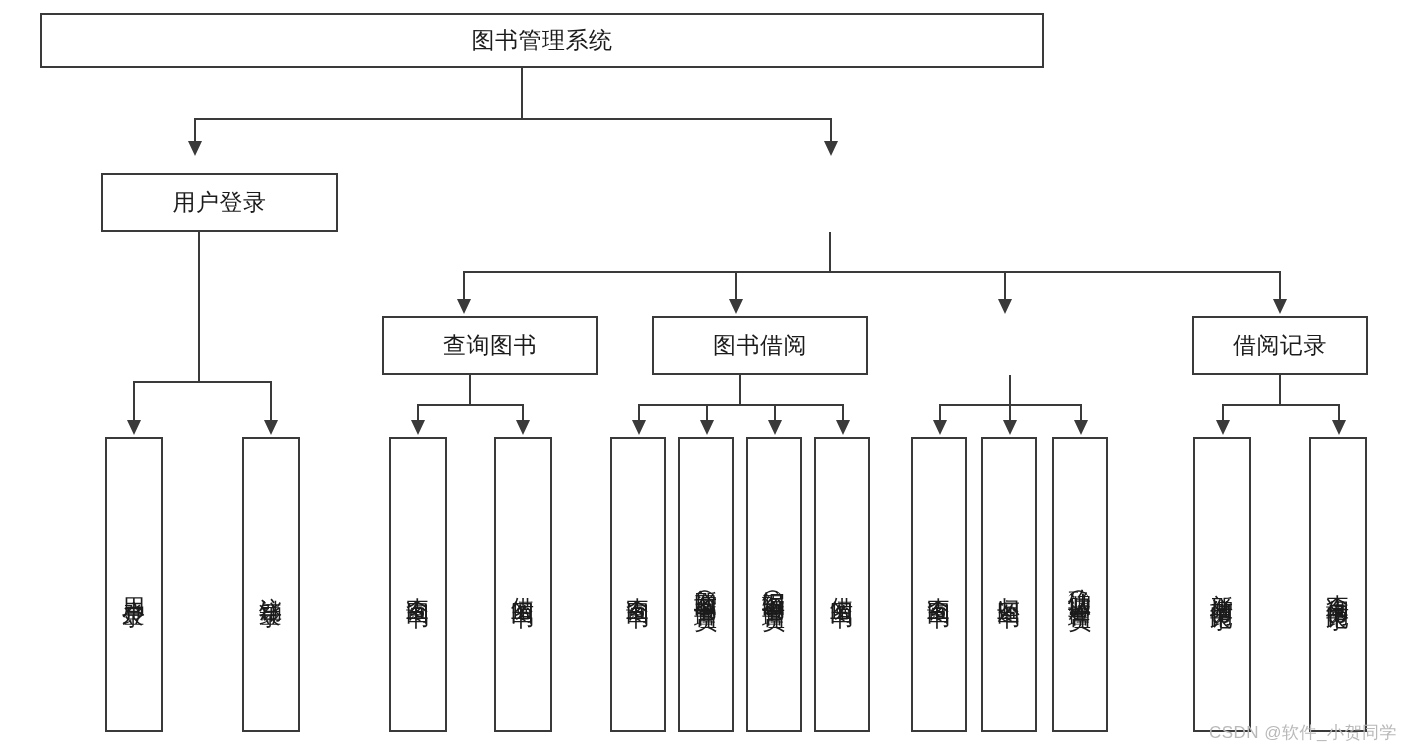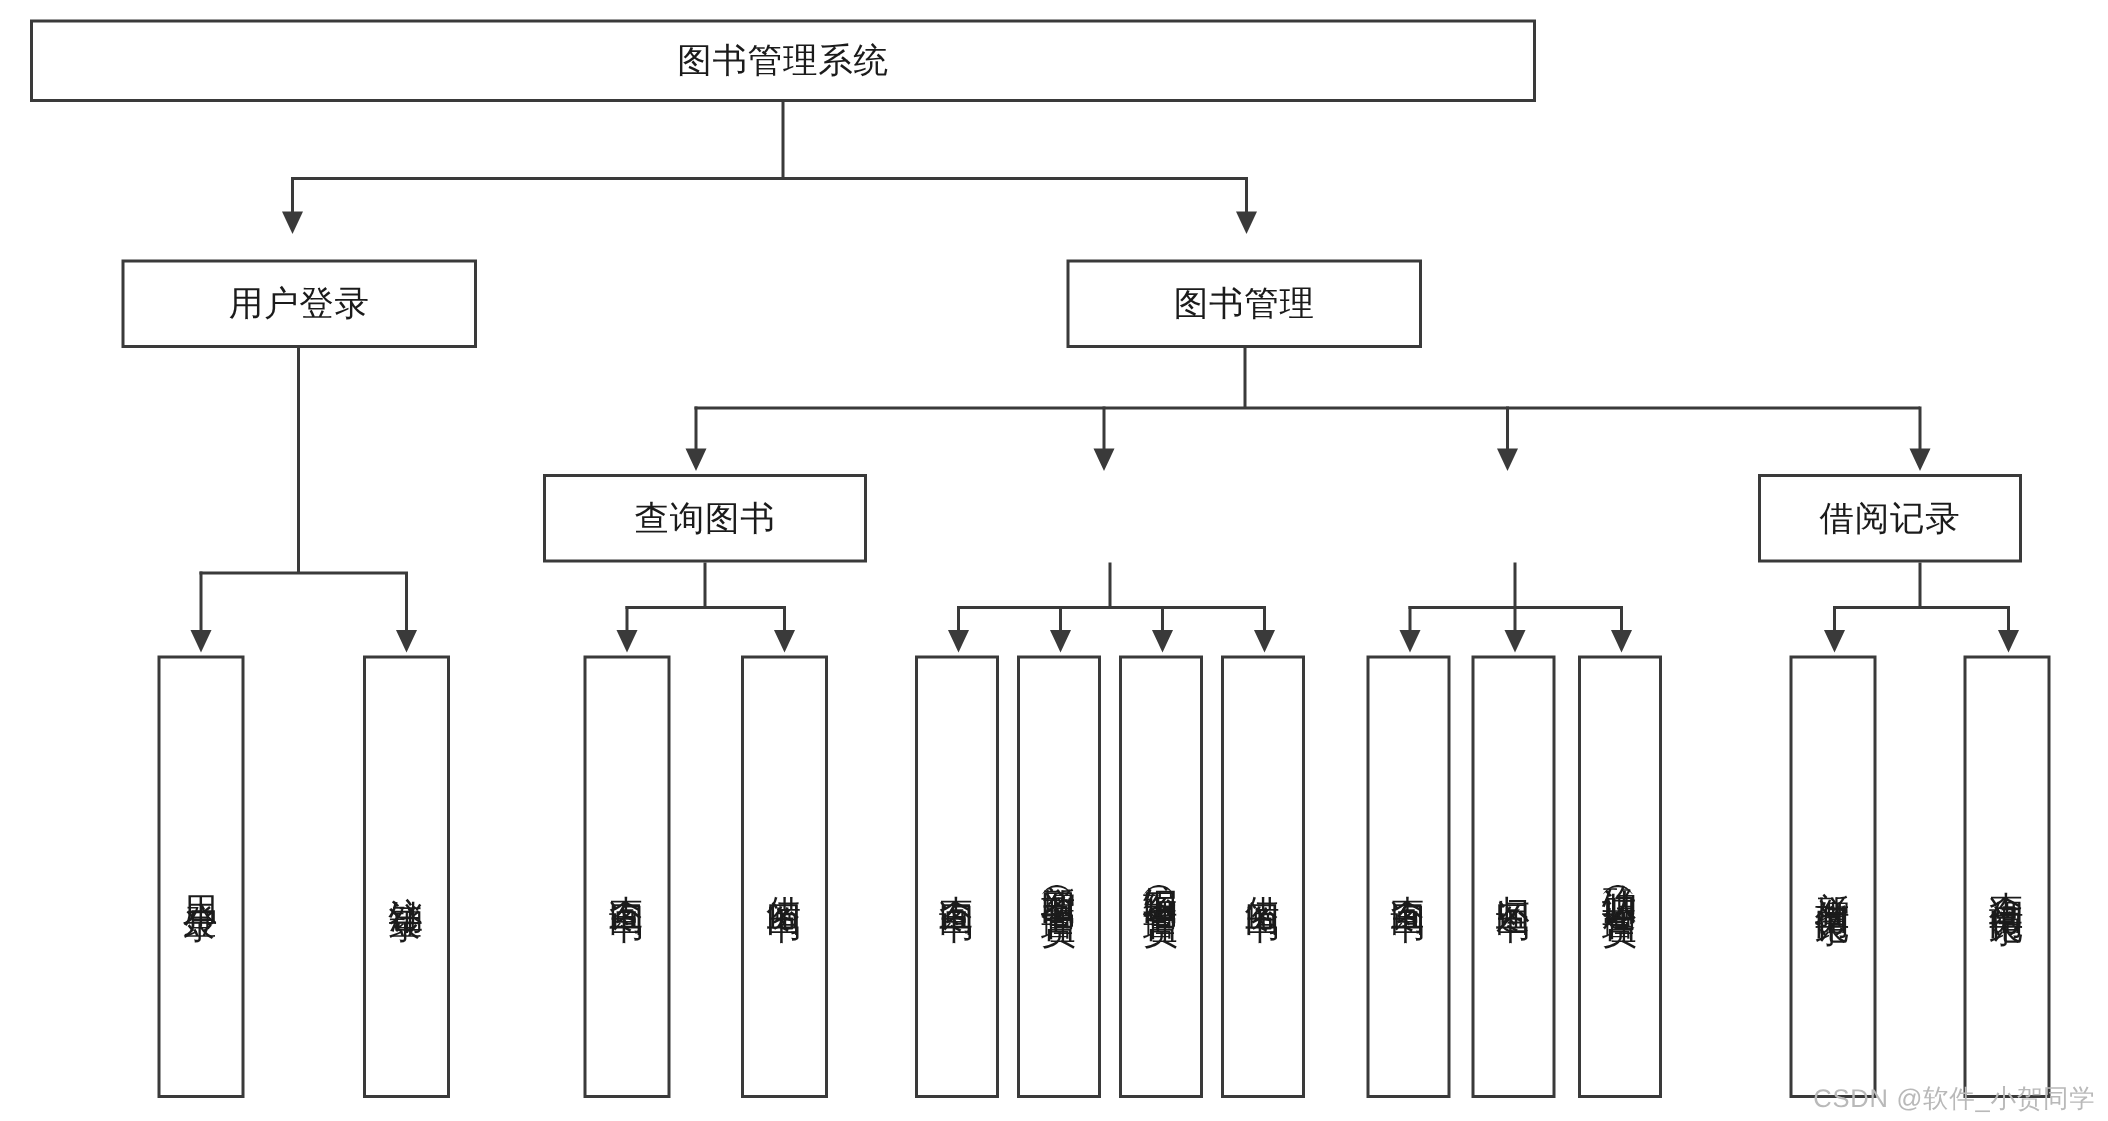--- a/index.html
+++ b/index.html
@@ -25,20 +25,21 @@
     display: flex;
     align-items: center;
     justify-content: center;
     color: #1b1b1b;
   }
   .node.horizontal {
     font-size: 23px;
     line-height: 1.2;
     letter-spacing: 0.5px;
     text-align: center;
+    margin-left: 20px;
   }
   .node.vertical {
     writing-mode: vertical-rl;
     text-orientation: upright;
     font-size: 23px;
     line-height: 1.22;
     letter-spacing: 3px;
     text-align: center;
     padding: 4px 0;
   }
@@ -81,23 +82,20 @@
 
   <div class="edge v" style="left:521px; top:68px; height:51px;"></div>
   <div class="edge h" style="left:194px; top:118px; width:638px;"></div>
   <div class="edge v" style="left:194px; top:118px; height:25px;"></div>
   <div class="arrow" style="left:188px; top:141px;"></div>
   <div class="edge v" style="left:830px; top:118px; height:25px;"></div>
   <div class="arrow" style="left:824px; top:141px;"></div>
 
   <div class="node horizontal" style="left:81px; top:173px; width:237px; height:59px;">
     <span class="nodelabel">用户登录</span>
-  </div>
-  <div class="node horizontal" style="left:711px; top:173px; width:237px; height:59px;">
-    <span class="nodelabel">图书管理</span>
   </div>
 
   <div class="edge v" style="left:198px; top:232px; height:150px;"></div>
   <div class="edge h" style="left:133px; top:381px; width:137px;"></div>
   <div class="edge v" style="left:133px; top:381px; height:41px;"></div>
   <div class="arrow" style="left:127px; top:420px;"></div>
   <div class="edge v" style="left:270px; top:381px; height:41px;"></div>
   <div class="arrow" style="left:264px; top:420px;"></div>
 
   <div class="edge v" style="left:829px; top:232px; height:40px;"></div>
@@ -107,20 +105,23 @@
   <div class="edge v" style="left:735px; top:271px; height:30px;"></div>
   <div class="arrow" style="left:729px; top:299px;"></div>
   <div class="edge v" style="left:1004px; top:271px; height:30px;"></div>
   <div class="arrow" style="left:998px; top:299px;"></div>
   <div class="edge v" style="left:1279px; top:271px; height:30px;"></div>
   <div class="arrow" style="left:1273px; top:299px;"></div>
 
   <div class="node horizontal" style="left:362px; top:316px; width:216px; height:59px;">
     <span class="nodelabel">查询图书</span>
   </div>
+  <div class="node horizontal" style="left:632px; top:316px; width:216px; height:59px;">
+    <span class="nodelabel">图书借阅</span>
+  </div>
   <div class="node horizontal" style="left:1172px; top:316px; width:176px; height:59px;">
     <span class="nodelabel">借阅记录</span>
   </div>
 
   <div class="edge v" style="left:469px; top:375px; height:30px;"></div>
   <div class="edge h" style="left:417px; top:404px; width:105px;"></div>
   <div class="edge v" style="left:417px; top:404px; height:18px;"></div>
   <div class="arrow" style="left:411px; top:420px;"></div>
   <div class="edge v" style="left:522px; top:404px; height:18px;"></div>
   <div class="arrow" style="left:516px; top:420px;"></div>

